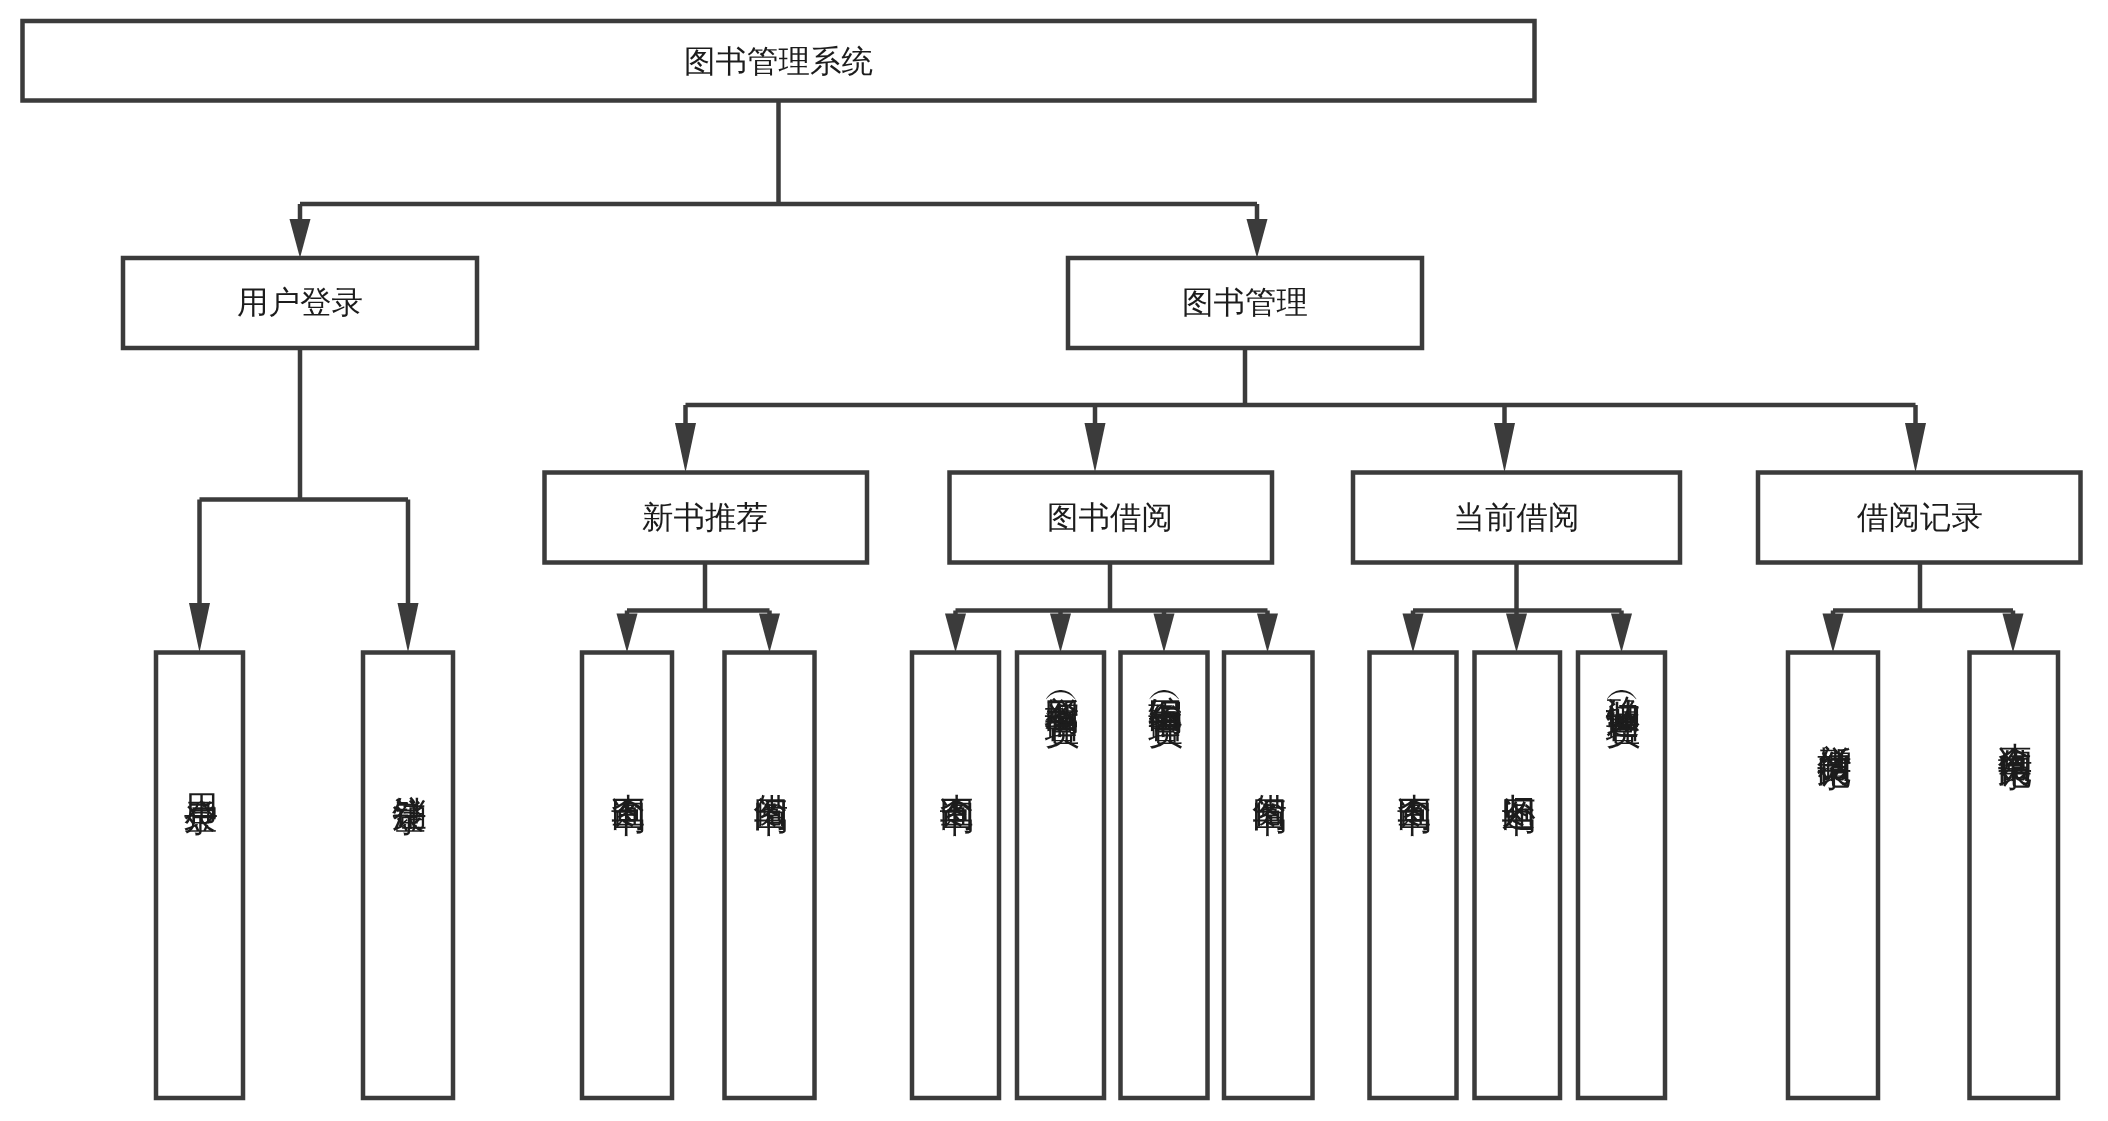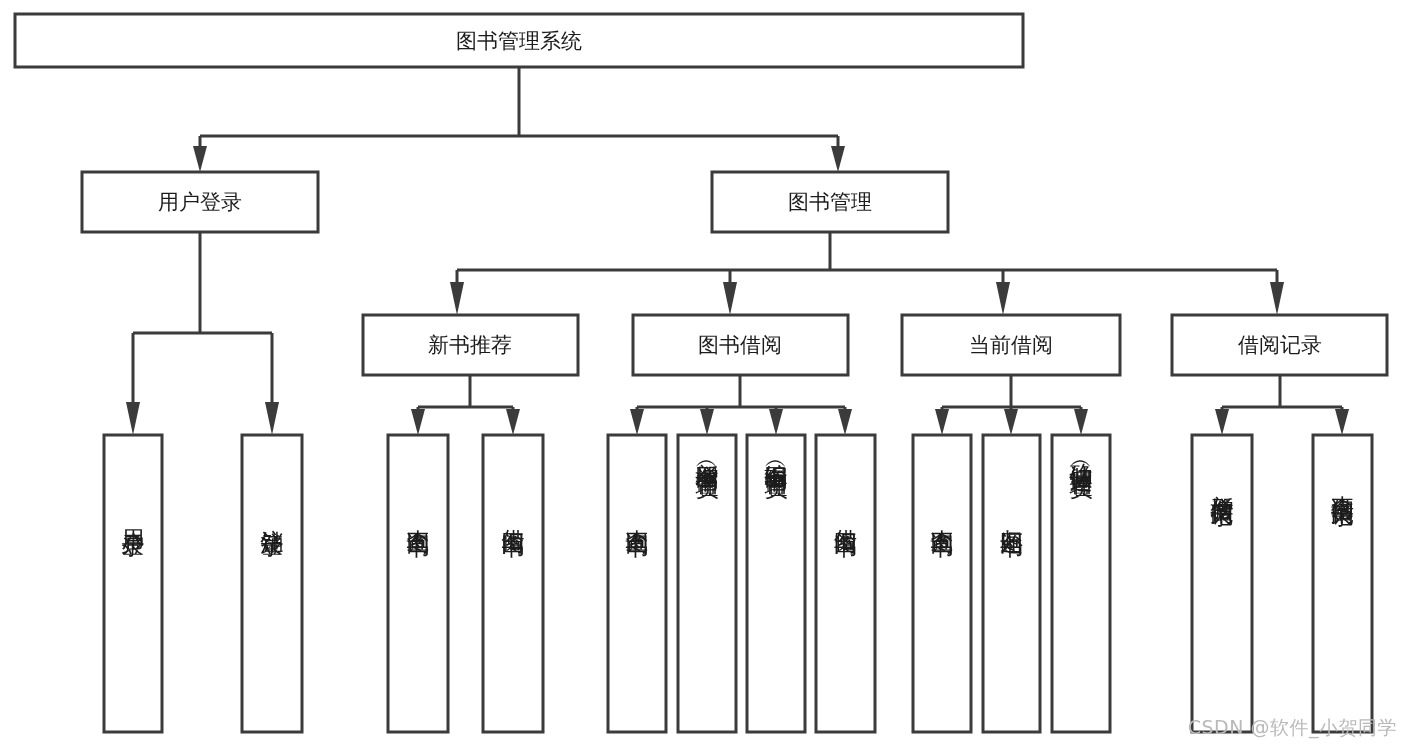--- a/index.html
+++ b/index.html
@@ -239,15 +239,14 @@
   <div class="vlabel-wrap" style="left:1052px; top:435px; width:58px; height:297px; padding-top:10px;">
     <span class="vlabel-text">确认归还（管理员）</span>
   </div>
   <div class="vlabel-wrap" style="left:1192px; top:435px; width:60px; height:297px; padding-top:42px;">
     <span class="vlabel-text">新增借阅记录</span>
   </div>
   <div class="vlabel-wrap" style="left:1313px; top:435px; width:59px; height:297px; padding-top:42px;">
     <span class="vlabel-text">查询借阅记录</span>
   </div>
 
-  <div class="watermark">CSDN @软件_小贺同学</div>
 
 </div>
 
 </body></html>

